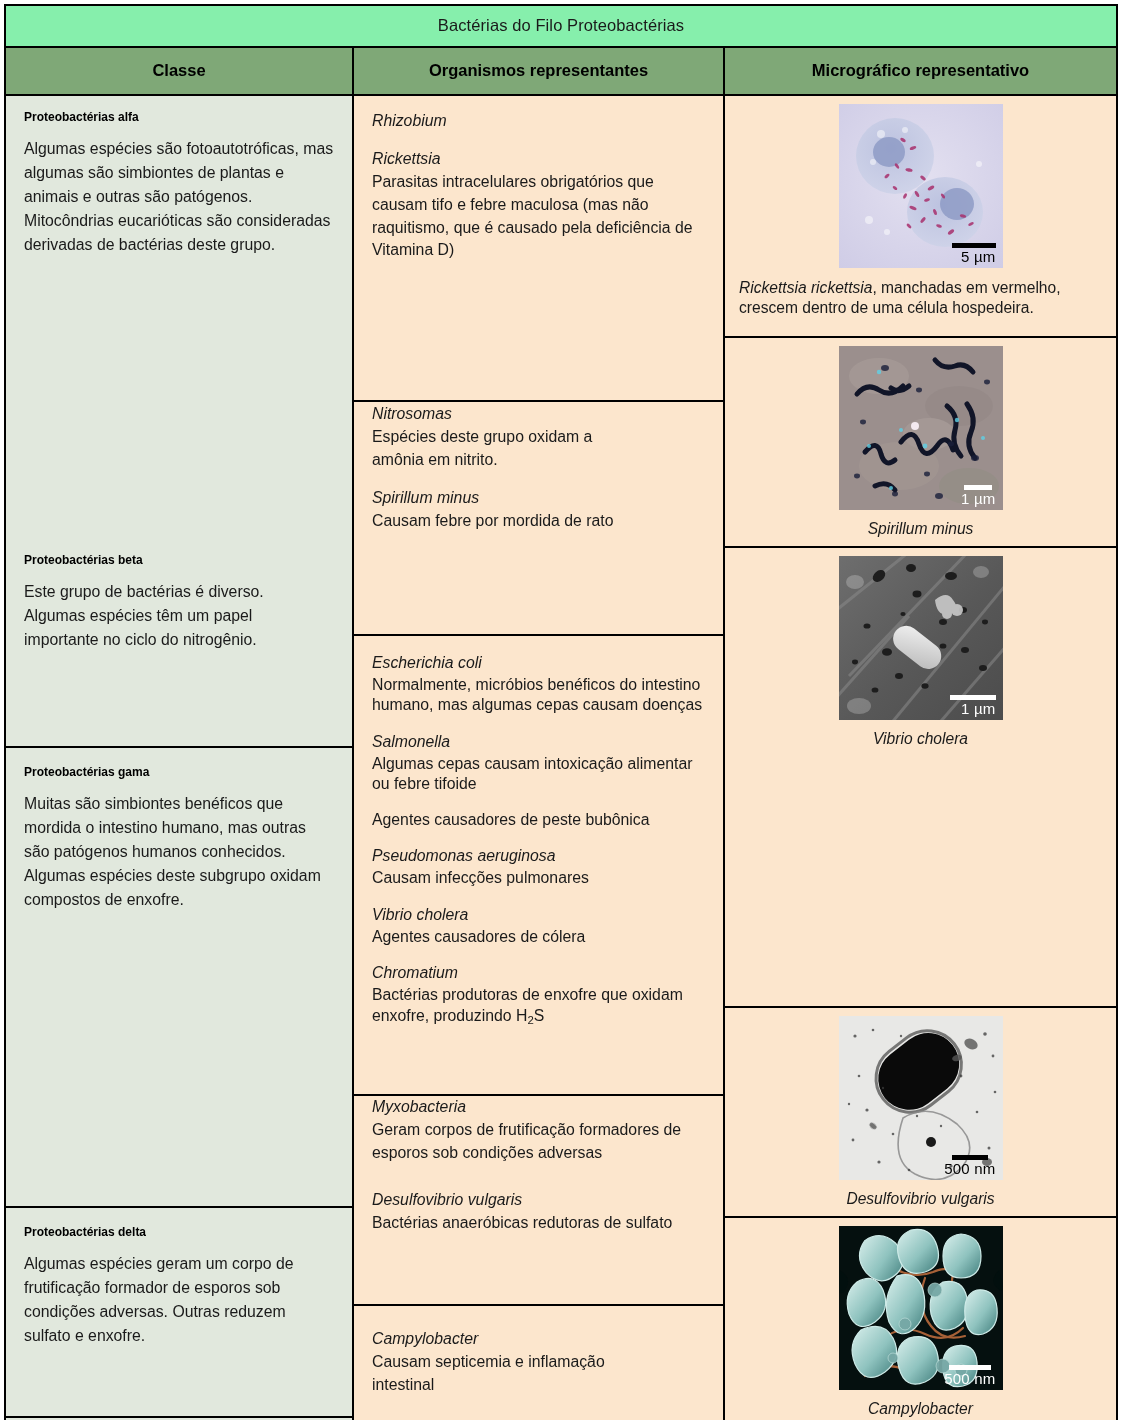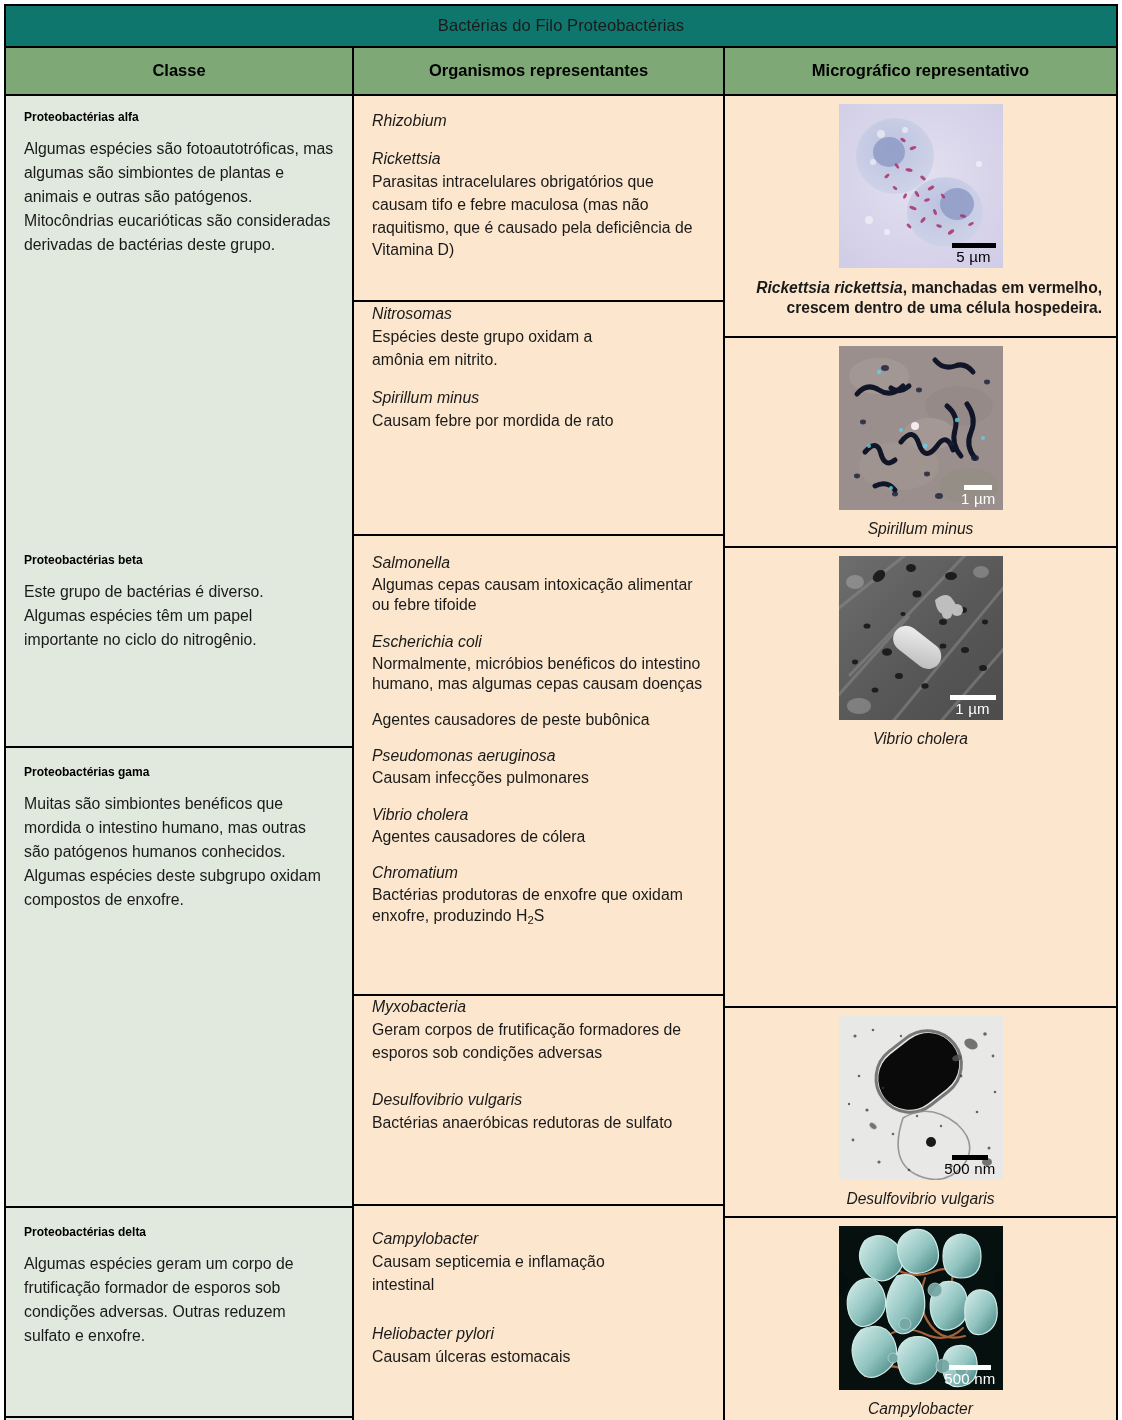--- a/index.html
+++ b/index.html
@@ -19,21 +19,21 @@
   .table-wrap {
     position: absolute;
     left: 4px;
     top: 4px;
     width: 1114px;
     border: 2px solid #000;
     background: #fce6cd;
   }
   
   .title-bar {
-    background: #0f766e;
+    background: #86efac;
     border-bottom: 2px solid #000;
     text-align: center;
     font-size: 16.5px;
     color: #1a1a1a;
     padding: 10px 6px 11px 6px;
     letter-spacing: .1px;
   }
   .col-head-row {
     display: flex;
     border-bottom: 2px solid #000;
@@ -104,21 +104,21 @@
   }
   .micro-img {
     position: relative;
     overflow: hidden;
     display: block;
   }
   .scale-wrap {
     position: absolute;
     right: 7px;
     bottom: 4px;
-    text-align: center;
+    text-align: right;
     line-height: 1;
   }
   .scale-bar {
     height: 5px;
     margin: 0 auto 1px auto;
   }
   .scale-txt {
     font-size: 15px;
     font-family: "Liberation Sans", sans-serif;
     letter-spacing: .2px;
@@ -131,21 +131,21 @@
 
   .micro-cap {
     font-size: 15.6px;
     color: #1a1a1a;
     line-height: 1.28;
     margin-top: 5px;
     text-align: center;
     font-family: "Liberation Sans", sans-serif;
   }
   .micro-cap.ital { font-style: italic; }
-  .micro-cap.left { text-align: right; padding: 0 2px; font-weight: bold; }
+  .micro-cap.left { text-align: left; padding: 0 2px; }
   .micro-cap .ital-span { font-style: italic; }
 
   .sub { font-size: 0.72em; vertical-align: -0.22em; }
 
   
   .art { width: 100%; height: 100%; display: block; }
 </style>
 </head>
 <body>
 
@@ -185,21 +185,21 @@
         </div>
 
         <div class="cell sep-top" style="height:216px;padding-top:17px">
           
           
         </div>
       </div>
 
       <div class="col-orgs">
 
-        <div class="cell" style="height:204px">
+        <div class="cell" style="height:304px">
           <div class="org-block">
             <div class="org-name">Rhizobium</div>
           </div>
           <div class="org-block">
             <div class="org-name">Rickettsia</div>
             <div class="org-desc">Parasitas intracelulares obrigatórios que causam tifo e febre maculosa (mas não raquitismo, que é causado pela deficiência de Vitamina D)</div>
           </div>
         </div>
 
         <div class="cell sep-top" style="height:234px;padding-top:1px">
@@ -208,26 +208,26 @@
             <div class="org-desc" style="max-width:255px">Espécies deste grupo oxidam a amônia em nitrito.</div>
           </div>
           <div class="org-block">
             <div class="org-name">Spirillum minus</div>
             <div class="org-desc">Causam febre por mordida de rato</div>
           </div>
         </div>
 
         <div class="cell sep-top" style="height:460px;padding-top:16px">
           <div class="org-block org-tight">
+            <div class="org-name">Escherichia coli</div>
+            <div class="org-desc">Normalmente, micróbios benéficos do intestino humano, mas algumas cepas causam doenças</div>
+          </div>
+          <div class="org-block org-tight">
             <div class="org-name">Salmonella</div>
             <div class="org-desc">Algumas cepas causam intoxicação alimentar ou febre tifoide</div>
-          </div>
-          <div class="org-block org-tight">
-            <div class="org-name">Escherichia coli</div>
-            <div class="org-desc">Normalmente, micróbios benéficos do intestino humano, mas algumas cepas causam doenças</div>
           </div>
           <div class="org-block org-tight">
             <div class="org-desc">Agentes causadores de peste bubônica</div>
           </div>
           <div class="org-block org-tight">
             <div class="org-name">Pseudomonas aeruginosa</div>
             <div class="org-desc">Causam infecções pulmonares</div>
           </div>
           <div class="org-block org-tight">
             <div class="org-name">Vibrio cholera</div>

